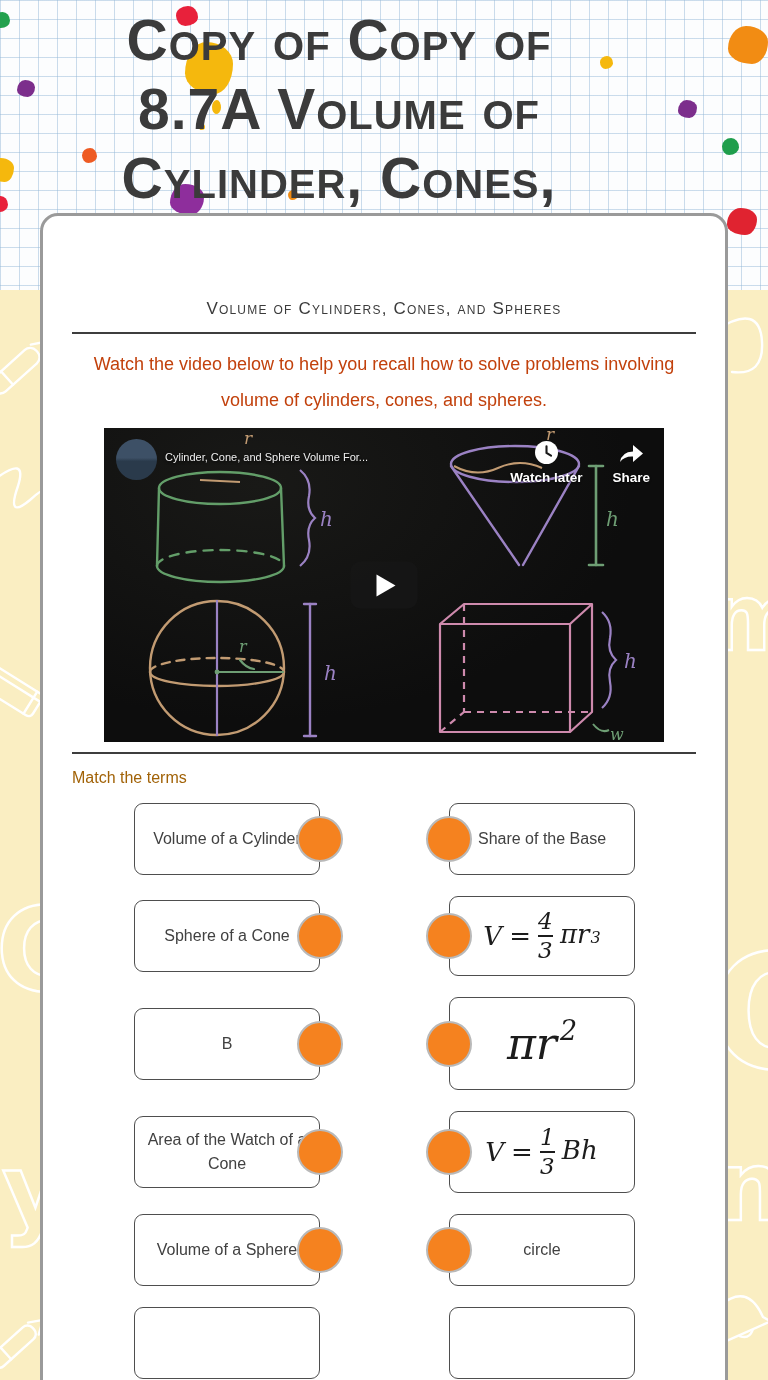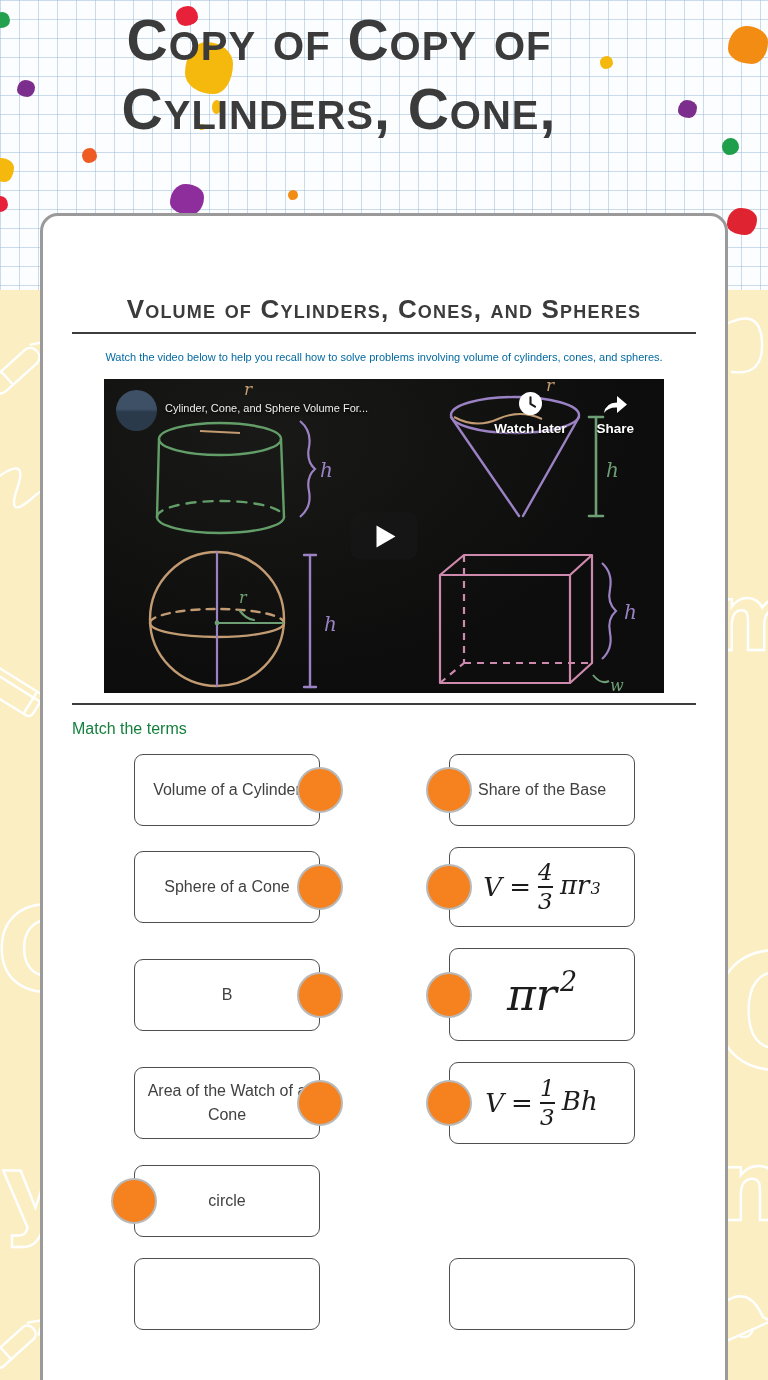--- a/index.html
+++ b/index.html
@@ -36,54 +36,54 @@
   }
   .main-title span{display:block;}
   
   .card{
     position:absolute;left:40px;top:213px;width:688px;height:1210px;z-index:2;
     box-sizing:border-box;background:#fff;border:3px solid #9A9A9A;
     border-radius:18px;padding:0 29px;
   }
   .section-heading{
     margin:80px 0 0;text-align:center;color:#3B3B3B;
-    font-variant:small-caps;font-weight:700;font-size:26px;line-height:26px;letter-spacing:1.2px;
+    font-variant:small-caps;font-weight:400;font-size:17px;line-height:26px;letter-spacing:1.2px;
   }
   .rule{height:0;border:0;border-top:2px solid #3D3D3D;margin:10px 0 0;}
-  .desc{margin:12px 0 0;text-align:center;color:#0369a1;font-size:11px;line-height:23px;}
+  .desc{margin:12px 0 0;text-align:center;color:#c2410c;font-size:18px;line-height:36px;}
   
   .video{
     position:relative;width:560px;height:314px;margin:10px auto 0;
     background:radial-gradient(ellipse at 28% 18%, #191917 0%, #0d0d0d 65%);
     overflow:hidden;
   }
   .thumb{position:absolute;left:0;top:0;}
   .avatar{
     position:absolute;left:12px;top:11px;width:41px;height:41px;border-radius:50%;
     background:linear-gradient(180deg,#3D5066 0%,#3D5066 46%,#2A3A4B 54%,#2A3A4B 100%);
   }
   .yt-title{
     position:absolute;left:61px;top:23px;color:#EFEFEF;font-size:11px;
     text-shadow:0 1px 3px rgba(0,0,0,.9);white-space:nowrap;
   }
-  .yt-actions{position:absolute;right:30px;top:12px;display:flex;gap:30px;}
+  .yt-actions{position:absolute;right:14px;top:12px;display:flex;gap:30px;}
   .yt-action{display:flex;flex-direction:column;align-items:center;}
   .yt-action .lbl{margin-top:5px;color:#fff;font-size:13.5px;font-weight:700;text-shadow:0 1px 2px rgba(0,0,0,.8);white-space:nowrap;}
   .play-btn{
     position:absolute;left:50%;top:50%;transform:translate(-50%,-50%);
     width:67px;height:47px;border-radius:10px;background:rgba(22,22,22,.8);
     display:flex;align-items:center;justify-content:center;
   }
   .play-tri{width:0;height:0;border-left:19px solid #fff;border-top:11px solid transparent;border-bottom:11px solid transparent;margin-left:4px;}
   
   .volume-heading{
     margin:56px 0 0;text-align:left;color:#3B3B3B;
     font-variant:small-caps;font-weight:700;font-size:25px;line-height:30px;letter-spacing:1px;
   }
-  .match-label{margin:15px 0 0;font-size:16px;color:#15803d;}
+  .match-label{margin:15px 0 0;font-size:16px;color:#a16207;}
   .match-rows{margin-top:16px;padding:0 61px 0 62px;}
   .mrow{display:flex;justify-content:space-between;align-items:center;margin-bottom:21px;}
   .tbox{
     box-sizing:border-box;width:186px;min-height:72px;position:relative;
     border:1.6px solid #4E4E4E;border-radius:9px;background:#fff;
     display:flex;align-items:center;justify-content:center;text-align:center;
     font-size:16px;line-height:24px;color:#414141;padding:6px 10px;
   }
   .h80{min-height:80px;} .h93{min-height:93px;} .h82{min-height:82px;}
   .dot{
@@ -151,21 +151,22 @@
 <div class="splat r2" style="left:728px;top:26px;width:40px;height:38px;background:#F28C13;"></div>
 <div class="splat" style="left:600px;top:56px;width:13px;height:13px;background:#F5B80D;"></div>
 <div class="splat r2" style="left:678px;top:100px;width:19px;height:18px;background:#7C2E8C;"></div>
 <div class="splat" style="left:722px;top:138px;width:17px;height:17px;background:#1F9E4C;"></div>
 <div class="splat r2" style="left:170px;top:184px;width:34px;height:31px;background:#8E2E9C;"></div>
 <div class="splat" style="left:288px;top:190px;width:10px;height:10px;background:#F28C13;"></div>
 <div class="splat r2 over-card" style="left:727px;top:208px;width:30px;height:27px;background:#E02330;"></div>
 
 <div class="main-title">
   <span>Copy of Copy of</span>
-  <span>Cylinders, Cone,</span>
+  <span>8.7A Volume of</span>
+  <span>Cylinder, Cones,</span>
 </div>
 
 <div class="card">
 
   <h1 class="section-heading">Volume of Cylinders, Cones, and Spheres</h1>
   <hr class="rule">
   <p class="desc">Watch the video below to help you recall how to solve problems involving volume of cylinders, cones, and spheres.</p>
 
   <div class="video">
     <svg class="thumb" width="560" height="314" viewBox="0 0 560 314">
@@ -319,20 +320,24 @@
             <span class="bar"></span>
             <span>3</span>
           </span>
           <span><span>Bh</span><span class="msup"></span></span>
         </span>
       </div>
     </div>
 
     <div class="mrow">
       <div class="tbox">
+        <span>Volume of a Sphere</span>
+        <div class="dot dr"></div>
+      </div>
+      <div class="tbox">
         <div class="dot dl"></div>
         <span>circle</span>
       </div>
     </div>
 
     <div class="mrow">
       <div class="tbox">
         <span></span>
       </div>
       <div class="tbox">

